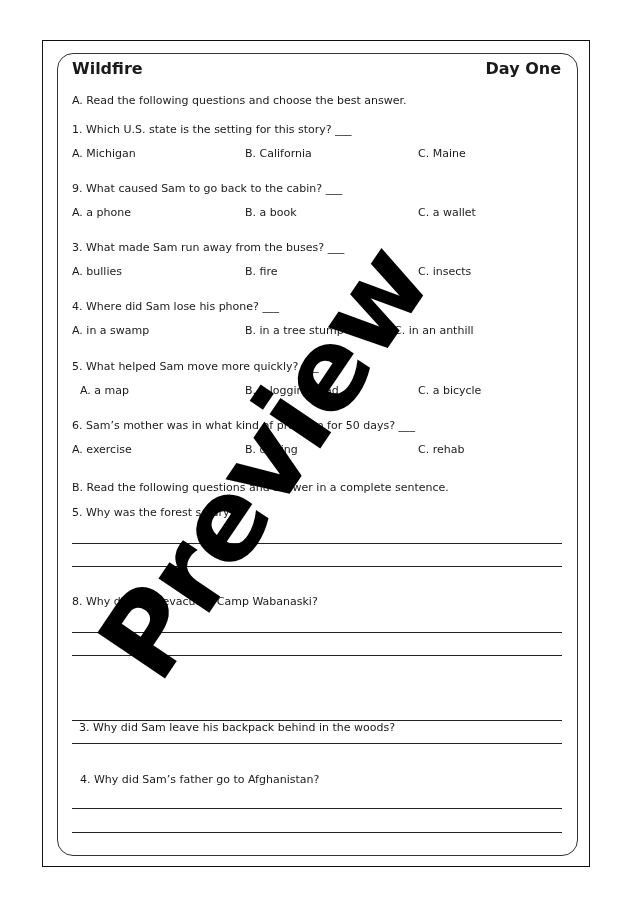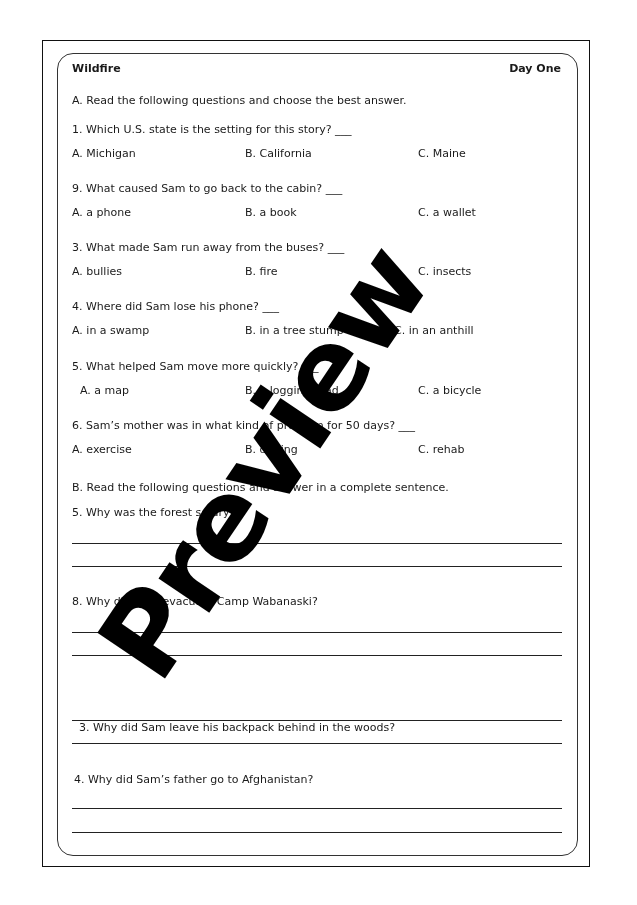--- a/index.html
+++ b/index.html
@@ -9,21 +9,21 @@
   }
   .outer {
     position: absolute; left: 42px; top: 40px; width: 548px; height: 827px;
     border: 1.5px solid #111; box-sizing: border-box;
   }
   .inner {
     position: absolute; left: 57px; top: 53px; width: 521px; height: 803px;
     border: 1.3px solid #333; border-radius: 16px; box-sizing: border-box;
   }
   .t { position: absolute; white-space: nowrap; font-size: 11px; line-height: 16px; }
-  .title { position: absolute; font-weight: bold; font-size: 11px; line-height: 18px; white-space: nowrap; }
+  .title { position: absolute; font-weight: bold; font-size: 16px; line-height: 18px; white-space: nowrap; }
   .line { position: absolute; left: 72px; width: 490px; height: 0; border-top: 1.3px solid #222; }
   .watermark {
     position: absolute; left: 264px; top: 462px; transform: translate(-50%, -50%) rotate(-56deg);
     font-family: "DejaVu Sans", sans-serif; font-size: 112px; font-weight: bold; color: #000;
     white-space: nowrap; letter-spacing: -2px; pointer-events: none; line-height: 1;
   }
 </style>
 </head>
 <body>
 
@@ -72,17 +72,17 @@
 <div class="line" style="top:566px;"></div>
 
 <div class="t" style="left:72px; top:594px;">8. Why did they evacuate Camp Wabanaski?</div>
 <div class="line" style="top:632px;"></div>
 <div class="line" style="top:655px;"></div>
 
 <div class="t" style="left:72px; top:720px;margin-left:7px;">3. Why did Sam leave his backpack behind in the woods?</div>
 <div class="line" style="top:720px;"></div>
 <div class="line" style="top:743px;"></div>
 
-<div class="t" style="left:74px; top:772px;">4. Why did Sam’s father go to Afghanistan?</div>
+<div class="t" style="left:80px; top:772px;">4. Why did Sam’s father go to Afghanistan?</div>
 <div class="line" style="top:808px;"></div>
 <div class="line" style="top:832px;"></div>
 
 <div class="watermark">Preview</div>
 
 </body></html>

